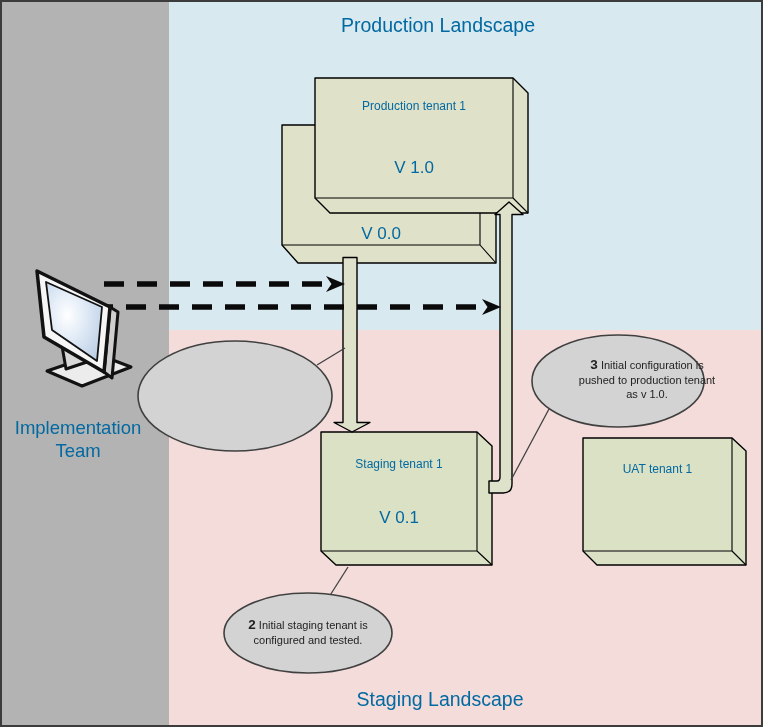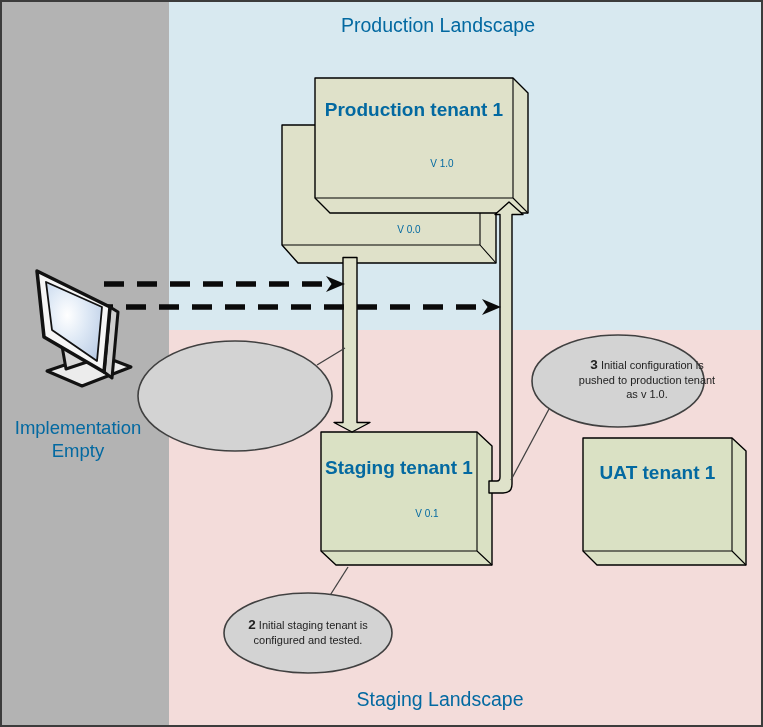--- a/index.html
+++ b/index.html
@@ -12,22 +12,22 @@
   .canvas svg{position:absolute;left:0;top:0;}
   .t{
     position:absolute;
     color:#0369a1;
     text-align:center;
     line-height:1.18;
     white-space:nowrap;
   }
   .wrap{white-space:normal;}
   .region-title{font-size:19.5px;}
-  .box-title{font-size:19px;font-weight:bold;}
-  .ver{font-size:10px;padding-left:28px;}
+  .box-title{font-size:12px;}
+  .ver{font-size:17px;}
   .team{font-size:18.5px;line-height:1.22;white-space:normal;}
   .callout{
     font-size:11px;
     line-height:14.5px;
     color:#222;
     white-space:normal;
   }
   .callout b{font-size:13.5px;font-weight:bold;}
   #title-production{left:138px;top:14px;width:600px;}
   #title-staging{left:140px;top:688px;width:600px;}
@@ -121,21 +121,21 @@
 
   <div class="t box-title" id="prod-title">Production tenant 1</div>
   <div class="t ver" id="prod-ver">V 1.0</div>
   <div class="t ver" id="v00-ver">V 0.0</div>
 
   <div class="t box-title" id="stag-title">Staging tenant 1</div>
   <div class="t ver" id="stag-ver">V 0.1</div>
 
   <div class="t box-title" id="uat-title">UAT tenant 1</div>
 
-  <div class="t team" id="team-label">Implementation Empty</div>
+  <div class="t team" id="team-label">Implementation Team</div>
 
   <div class="t callout wrap" id="callout-2">
     <b>2</b>
     <span>Initial staging tenant is configured and tested.</span>
   </div>
   <div class="t callout wrap" id="callout-3">
     <b>3</b>
     <span>Initial configuration is pushed to production tenant as v 1.0.</span>
   </div>
 

